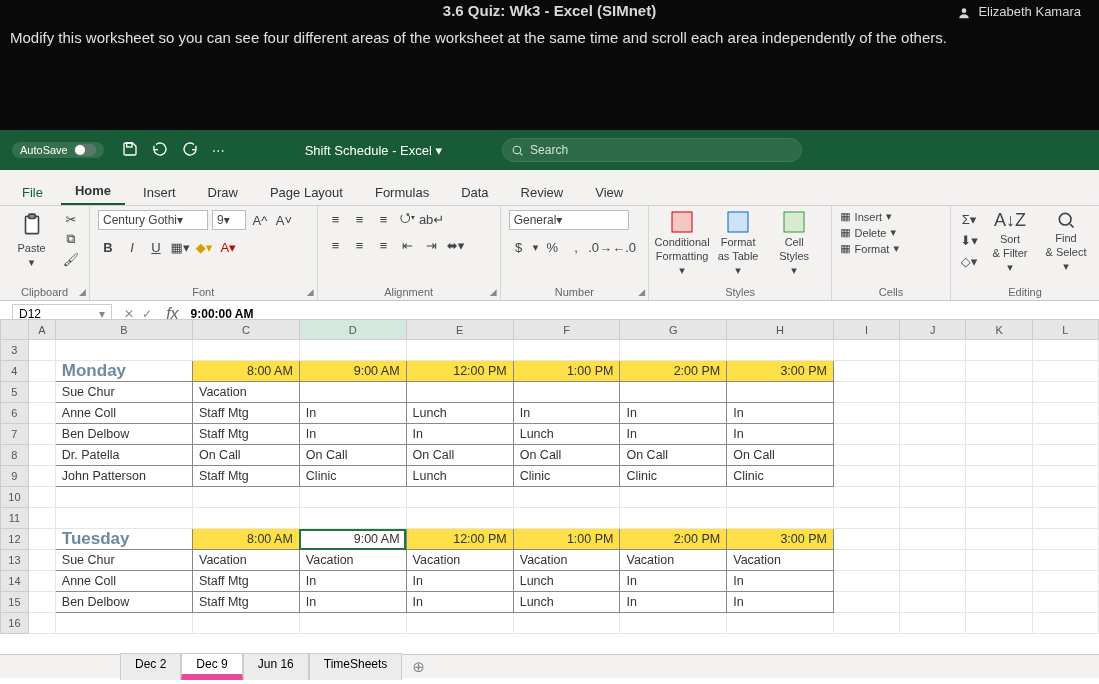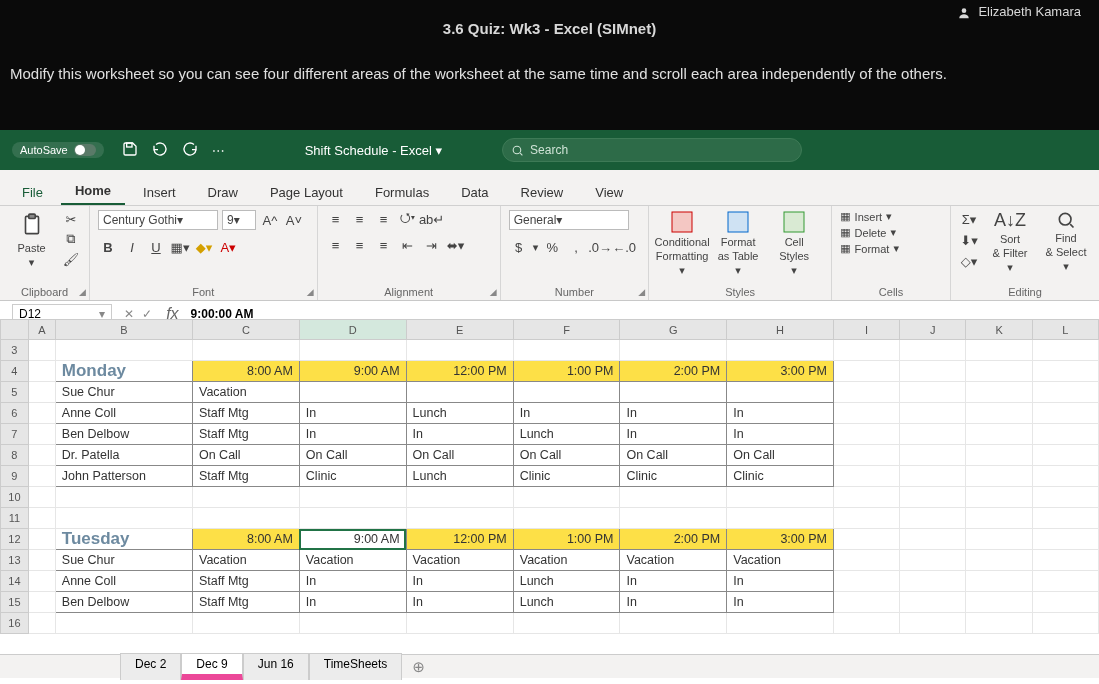--- a/index.html
+++ b/index.html
@@ -1,20 +1,20 @@
 <!DOCTYPE html>
 <html><head>
 <meta charset="utf-8">
 <style>
   * { box-sizing: border-box; font-family: 'Segoe UI', Arial, sans-serif; }
   body { margin:0; background:#1a1a1a; width:1099px; height:684px; overflow:hidden; position:relative; }
 
   
   .top-dark { background:#0a0a0a; color:#d8d8d8; padding:0 10px 20px 10px; height:130px; }
-  .quiz-bar { text-align:center; font-size:15px; padding:20px 0; font-weight:600;}
+  .quiz-bar { text-align:center; font-size:15px; padding:2px 0; font-weight:600;}
   .user-corner { position:absolute; top:4px; right:18px; font-size:13px; }
   .user-corner svg { vertical-align:middle; margin-right:4px; }
   .instruction { font-size:15px; padding:8px 0 0 0; color:#e0e0e0; }
 
   
   .excel { position:absolute; top:130px; left:0; right:0; bottom:0; background:#fff; }
 
   
   .titlebar { height:40px; background:#185c37; display:flex; align-items:center; color:#fff; font-size:13px; }
   .autosave { background:rgba(255,255,255,.12); border-radius:10px; padding:2px 8px; margin-left:12px; font-size:11px; display:flex; align-items:center; gap:6px;}
@@ -149,21 +149,21 @@
           <span class="mini">🖌</span>
         </div>
       </div>
       <div class="group-label">Clipboard</div>
       <span class="dlg-launcher">◢</span>
     </div>
 
     <div class="group" style="width:230px">
       <div class="group-body stackv" style="width:100%">
         <div class="row">
-          <div class="fontbox" style="width:120px"><span>Century Gothi</span> ▾</div>
+          <div class="fontbox" style="width:110px"><span>Century Gothi</span> ▾</div>
           <div class="fontbox" style="width:34px"><span>9</span> ▾</div>
           <span class="mini">A^</span>
           <span class="mini">A˅</span>
         </div>
         <div class="row" style="margin-top:6px">
           <span class="mini" style="font-weight:bold">B</span>
           <span class="mini" style="font-style:italic">I</span>
           <span class="mini" style="text-decoration:underline">U</span>
           <span class="mini">▦▾</span>
           <span class="mini" style="color:#d4a000">◆▾</span>

